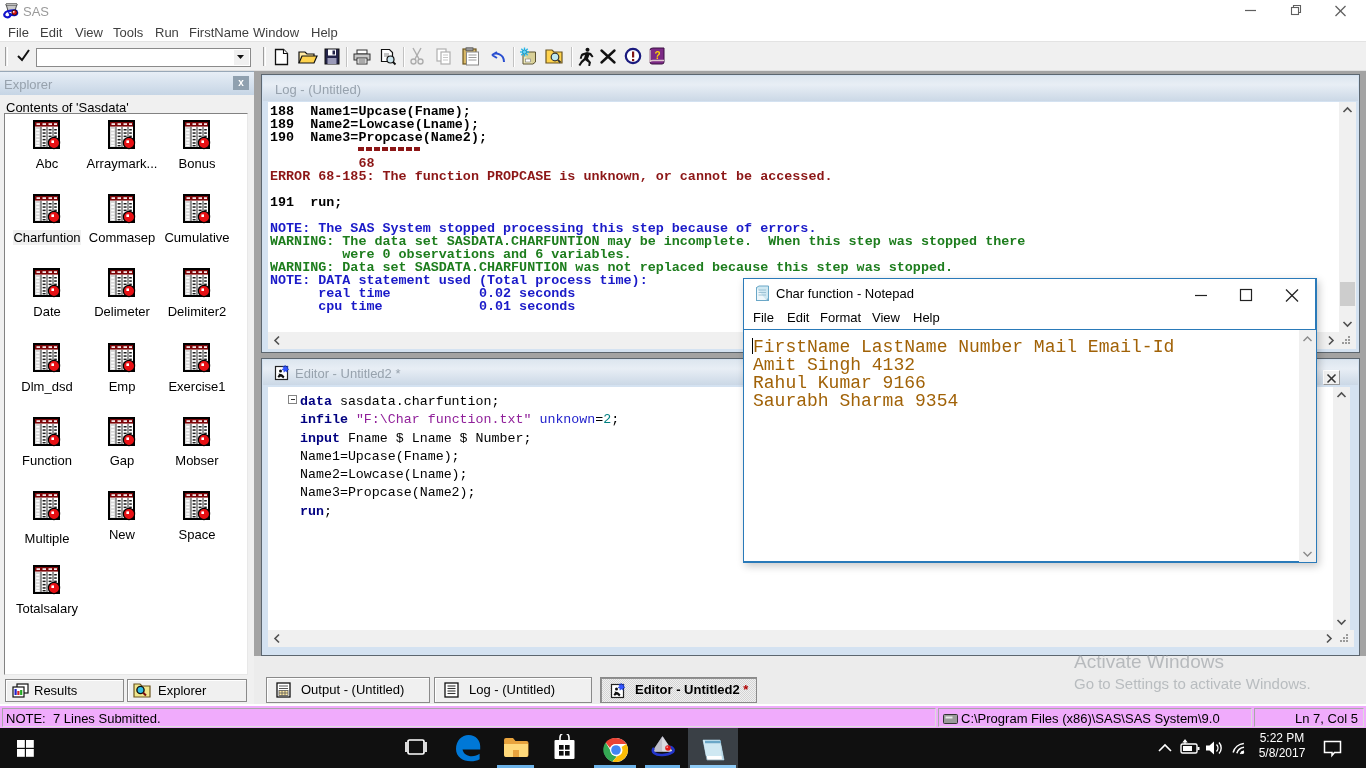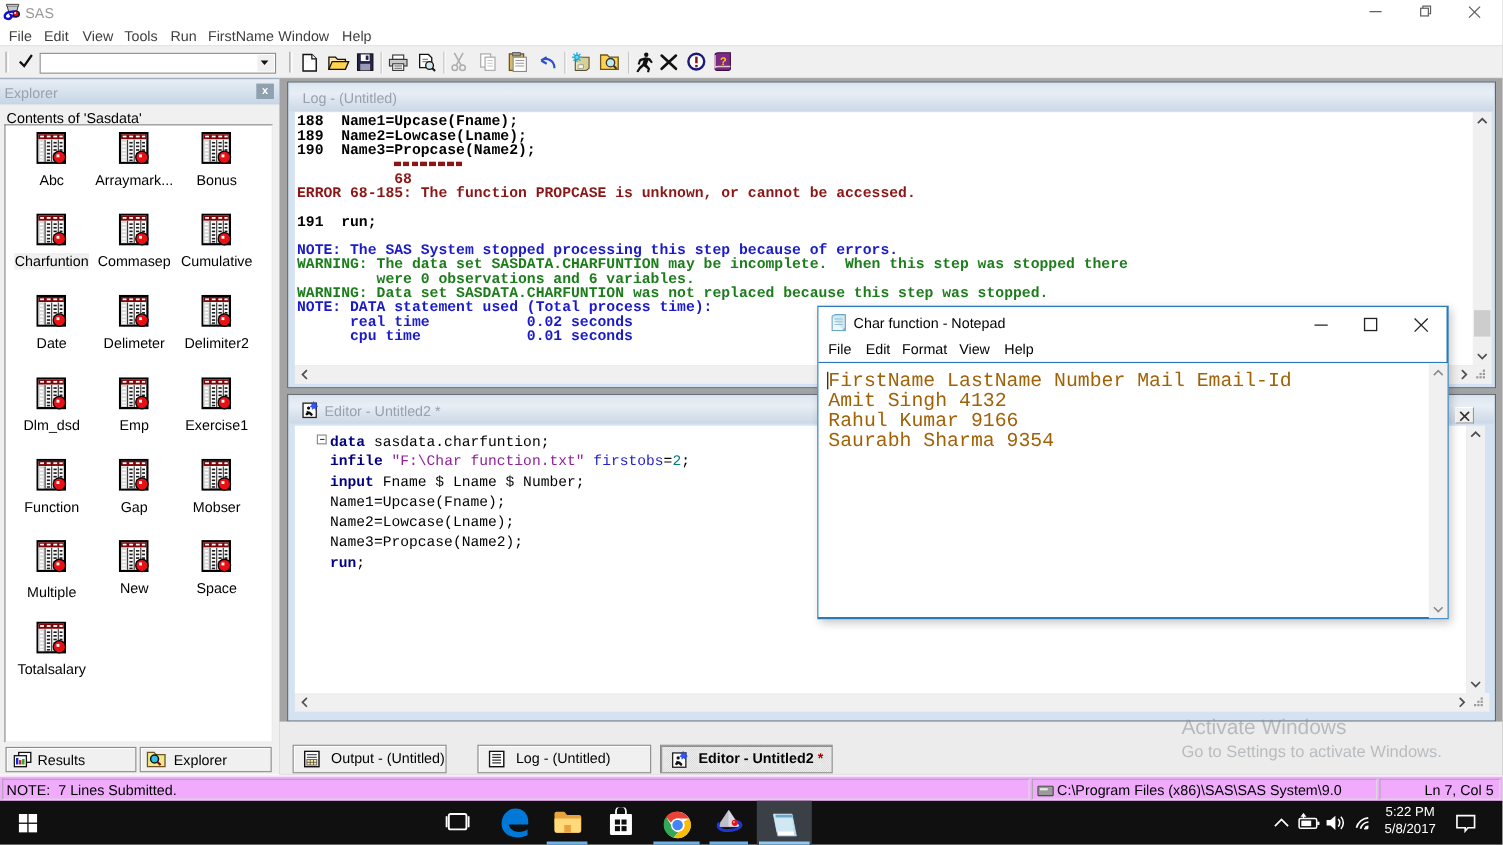--- a/index.html
+++ b/index.html
@@ -449,21 +449,21 @@
           <rect x="5" y="7" width="2" height="2"></rect>
           <rect x="8" y="7" width="2" height="2"></rect>
         </g>
       </svg>
   </div>
 </div>
 <div class="abs" style="left:288px;top:395px;width:9px;height:9px;border:1px solid #848484;background:#fff;">
   <div style="position:absolute;left:1.5px;top:3px;width:4px;height:1px;background:#333"></div>
 </div>
 <div class="abs mono" id="edtext"><span class="kw">data</span> sasdata.charfuntion;
-<span class="kw">infile</span> <span class="str">"F:\Char function.txt"</span> <span class="opt">firstobs</span>=<span class="num">2</span>;
+<span class="kw">infile</span> <span class="str">"F:\Char function.txt"</span> <span class="opt">unknown</span>=<span class="num">2</span>;
 <span class="kw">input</span> Fname $ Lname $ Number;
 Name1=Upcase(Fname);
 Name2=Lowcase(Lname);
 Name3=Propcase(Name2);
 <span class="kw">run</span>;
 </div>
 
 <div class="abs" id="notepad">
   <svg class="abs" style="left:11px;top:6px" width="15" height="17" viewBox="0 0 15 17">
       <use href="#npico"></use>
@@ -491,21 +491,21 @@
   </div>
   <div class="abs" style="left:8px;top:59px;width:1px;height:16px;background:#000;"></div>
 </div>
 <div class="abs mono" id="nptext">FirstName LastName Number Mail Email-Id
 Amit Singh 4132
 Rahul Kumar 9166
 Saurabh Sharma 9354
 </div>
 
 <div class="abs" id="tabstrip">
-  <div class="wtab" style="left:12px; width:140px;">
+  <div class="wtab" style="left:12px; width:164px;">
     <svg class="abs" style="left:9px;top:4px" width="17" height="17" viewBox="0 0 17 17">
         <rect x="1" y="1" width="13" height="14" fill="#fff" stroke="#111" stroke-width="1.3"></rect>
         <g stroke="#555" stroke-width="1">
           <line x1="3" y1="4" x2="12" y2="4"></line>
           <line x1="3" y1="6.5" x2="12" y2="6.5"></line>
         </g>
         <rect x="3" y="8.5" width="9" height="5" fill="#ffe9a2" stroke="#555" stroke-width="0.8"></rect>
         <line x1="6" y1="8.5" x2="6" y2="13.5" stroke="#555" stroke-width="0.8"></line>
         <line x1="9" y1="8.5" x2="9" y2="13.5" stroke="#555" stroke-width="0.8"></line>
         <line x1="3" y1="11" x2="12" y2="11" stroke="#555" stroke-width="0.8"></line>

